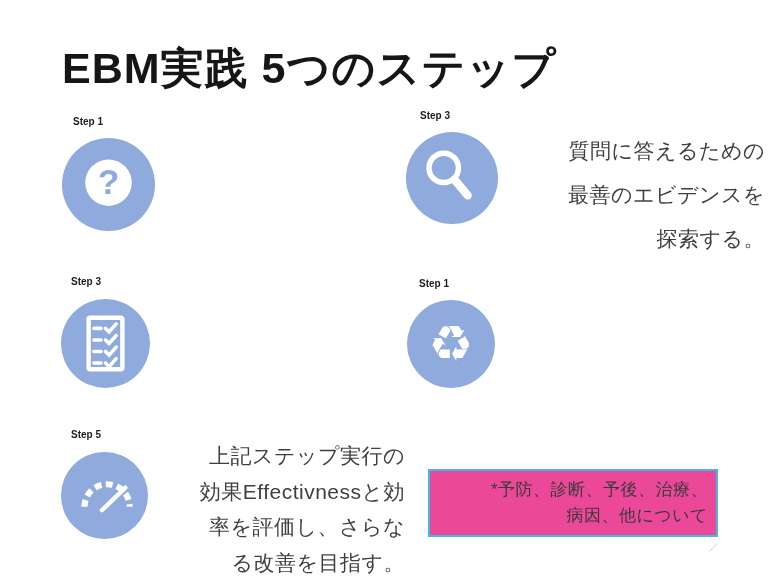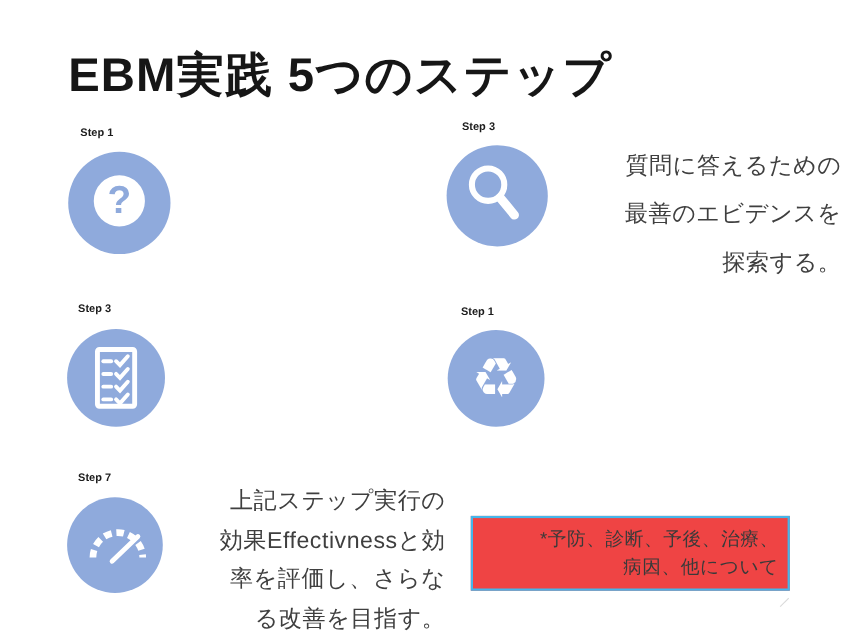--- a/index.html
+++ b/index.html
@@ -34,21 +34,21 @@
   .txt2{left:504px;top:129px;width:250px;line-height:44px;margin-left:11px;}
   .lbl3{left:71px;top:276px;}  .cir3{left:61px;top:299px;width:89px;height:89px;}
   .txt3{left:160px;top:250px;width:245px;line-height:36px;}
   .lbl4{left:419px;top:278px;} .cir4{left:407px;top:300px;width:88px;height:88px;}
   .txt4{left:504px;top:258px;width:255px;line-height:35.5px;}
   .lbl5{left:71px;top:429px;}  .cir5{left:61px;top:452px;width:87px;height:87px;}
   .txt5{left:160px;top:438px;width:245px;line-height:35.5px;}
 
   .footnote{
     position:absolute;left:428px;top:469px;width:290px;min-height:58px;
-    border:2px solid var(--footnote-border,#45B6EA);background:#ef4444;box-sizing:border-box;
+    border:2px solid var(--footnote-border,#45B6EA);background:#ec4899;box-sizing:border-box;
     padding:6px 8px;
   }
   .footnote-text{
     font-size:17px;color:#3a3a3a;line-height:26px;white-space:pre-line;letter-spacing:0.5px;
   }
   .artifact{
     position:absolute;left:708px;top:547px;width:11px;height:1px;
     border-top:1.5px solid #c9c9c9;transform:rotate(-45deg);opacity:.7;
   }
 </style>
@@ -93,21 +93,21 @@
           <path d="M50 72 l4 4 l8 -9"></path>
       </g>
     </svg>
   </div>
 
   <div class="step-label lbl4">Step 1</div>
   <div class="icon-circle cir4">
     <span class="glyph">♻</span>
   </div>
 
-  <div class="step-label lbl5">Step 7</div>
+  <div class="step-label lbl5">Step 5</div>
   <div class="icon-circle cir5">
     <svg viewBox="0 0 100 100" aria-hidden="true" fill="none" stroke="#ffffff">
       <path d="M27 63 A 26 26 0 0 1 79 63" stroke-width="7" stroke-dasharray="8 5"></path>
       <path d="M47 67 L74 41" stroke-width="5" stroke-linecap="round"></path>
     </svg>
   </div>
   <div class="step-text txt5">上記ステップ実行の
 効果Effectivnessと効
 率を評価し、さらな
 る改善を目指す。</div>

